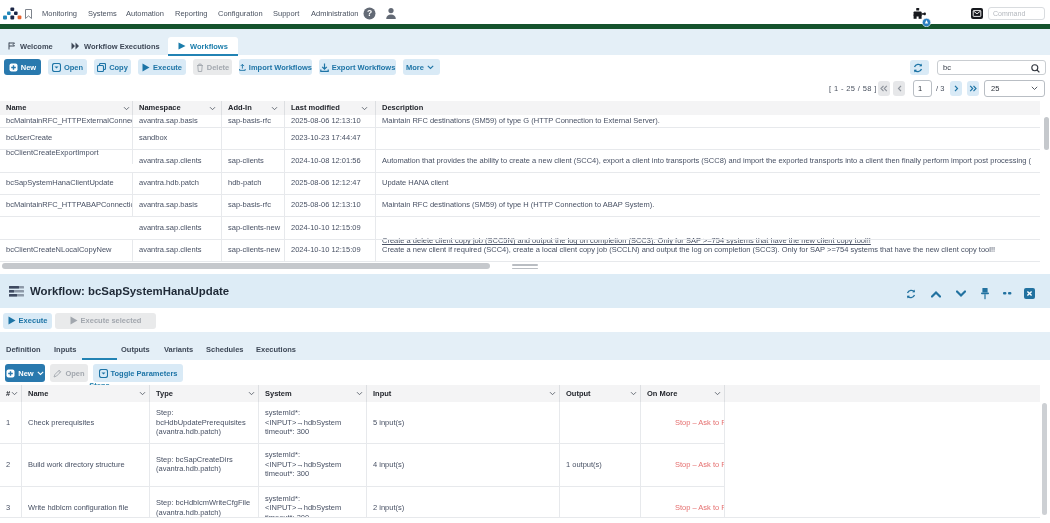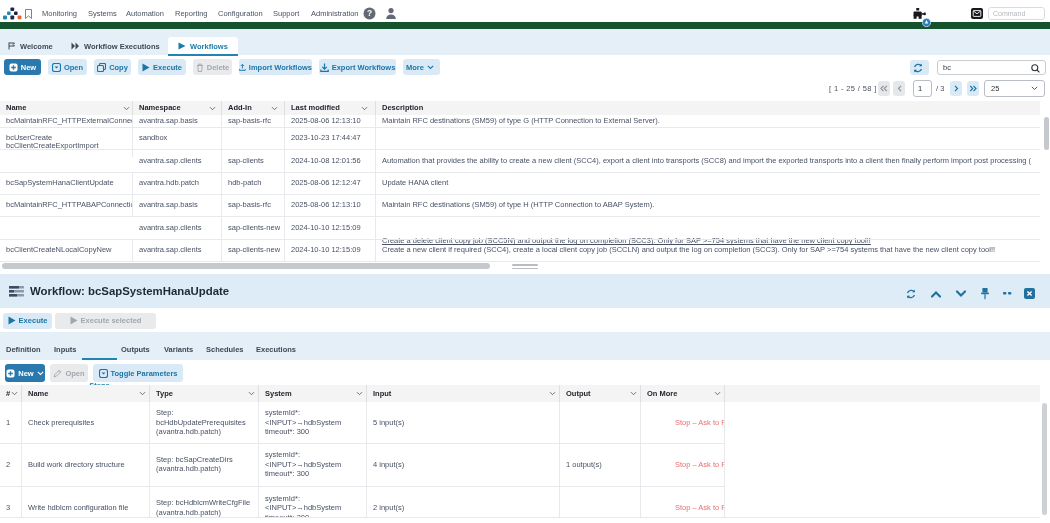--- a/index.html
+++ b/index.html
@@ -3,21 +3,21 @@
 <meta charset="utf-8">
 <style>
 * { margin:0; padding:0; box-sizing:border-box; }
 html,body { width:1050px; height:523px; overflow:hidden; background:#fff;
   font-family:"Liberation Sans", sans-serif; }
 #stage { position:absolute; top:0; left:0; width:1050px; height:523px; }
 .abs { position:absolute; }
 
 
 #topbar { position:absolute; top:0; left:0; width:1050px; height:29px; background:#fff;
-  border-bottom:7px solid #14532d; }
+  border-bottom:5px solid #14532d; }
 .menuitem { position:absolute; top:0; height:28px; line-height:28px; font-size:7.5px;
   color:#4a5260; }
 #cmdinput { position:absolute; left:988px; top:7px; width:57px; height:13px;
   border:1px solid #d9dcdf; border-radius:3px; font-size:7px; color:#b3b7bd;
   line-height:11px; padding-left:4px; background:#fff; }
 
 
 #band1 { position:absolute; top:29px; left:0; width:1050px; height:26px; background:#e4eff7; }
 
 
@@ -275,21 +275,21 @@
   <div class="wcell" style="left:222px;top:14px;width:63px;height:12px;">sap-basis-rfc</div>
   <div class="wcell" style="left:285px;top:14px;width:91px;height:12px;">2025-08-06 12:13:10</div>
   <div class="wcell" style="left:376px;top:14px;width:664px;height:12px;border-right:none;">Maintain RFC destinations (SM59) of type G (HTTP Connection to External Server).</div>
   <div class="wrow-border" style="top:26px"></div>
   <div class="wcell" style="left:0px;top:26px;width:133px;height:22px;">bcUserCreate</div>
   <div class="wcell" style="left:133px;top:26px;width:89px;height:22px;">sandbox</div>
   <div class="wcell" style="left:222px;top:26px;width:63px;height:22px;"></div>
   <div class="wcell" style="left:285px;top:26px;width:91px;height:22px;">2023-10-23 17:44:47</div>
   <div class="wcell" style="left:376px;top:26px;width:664px;height:22px;border-right:none;"></div>
   <div class="wrow-border" style="top:48px"></div>
-  <div class="wcell" style="left:0px;top:33px;width:133px;height:22.5px;">bcClientCreateExportImport</div>
+  <div class="wcell" style="left:0px;top:40px;width:133px;height:22.5px;">bcClientCreateExportImport</div>
   <div class="wcell" style="left:133px;top:48px;width:89px;height:22.5px;">avantra.sap.clients</div>
   <div class="wcell" style="left:222px;top:48px;width:63px;height:22.5px;">sap-clients</div>
   <div class="wcell" style="left:285px;top:48px;width:91px;height:22.5px;">2024-10-08 12:01:56</div>
   <div class="wcell" style="left:376px;top:48px;width:664px;height:22.5px;border-right:none;">Automation that provides the ability to create a new client (SCC4), export a client into transports (SCC8) and import the exported transports into a client then finally perform import post processing (</div>
   <div class="wrow-border" style="top:70.5px"></div>
   <div class="wcell" style="left:0px;top:70.5px;width:133px;height:22.5px;">bcSapSystemHanaClientUpdate</div>
   <div class="wcell" style="left:133px;top:70.5px;width:89px;height:22.5px;">avantra.hdb.patch</div>
   <div class="wcell" style="left:222px;top:70.5px;width:63px;height:22.5px;">hdb-patch</div>
   <div class="wcell" style="left:285px;top:70.5px;width:91px;height:22.5px;">2025-08-06 12:12:47</div>
   <div class="wcell" style="left:376px;top:70.5px;width:664px;height:22.5px;border-right:none;">Update HANA client</div>

